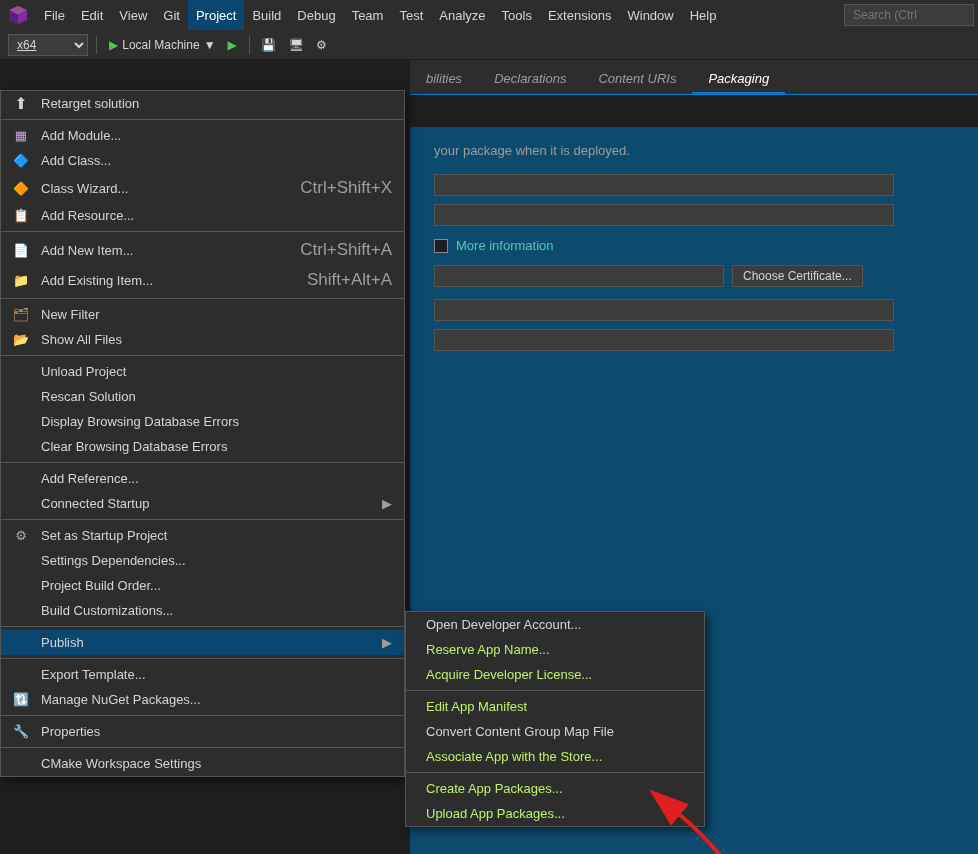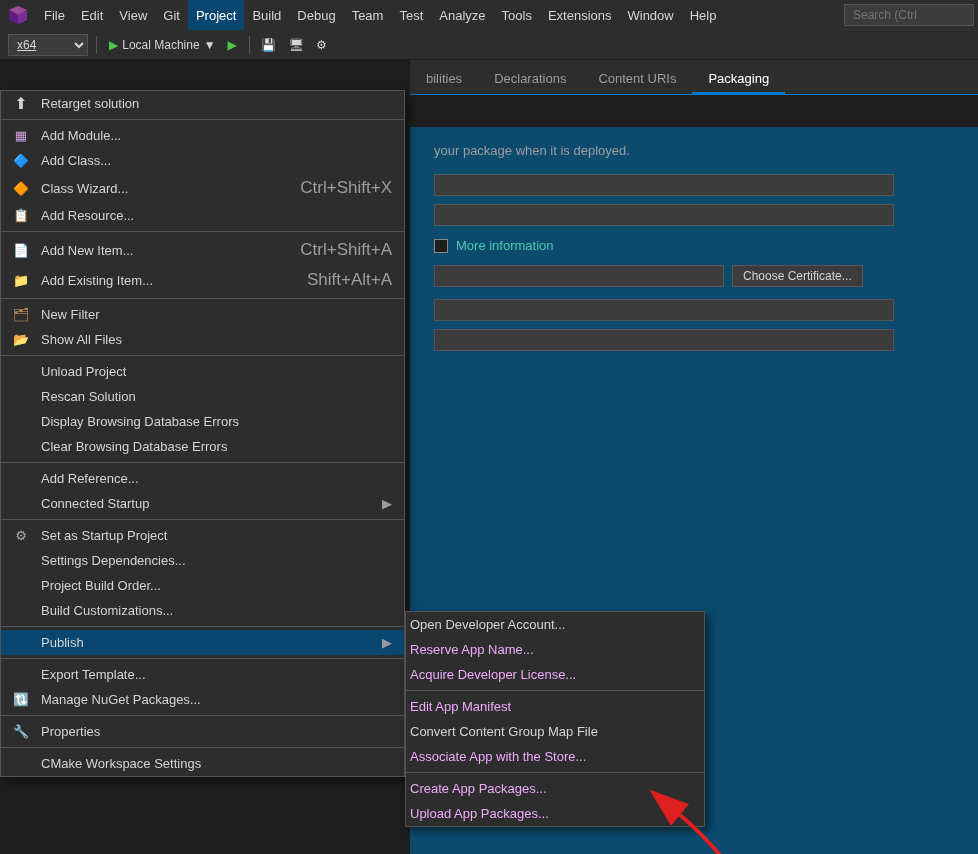--- a/index.html
+++ b/index.html
@@ -112,20 +112,21 @@
       height: 35px;
       align-items: flex-end;
     }
     .tab {
       padding: 6px 16px;
       color: #9d9d9d;
       cursor: pointer;
       font-size: 13px;
       border-bottom: 2px solid transparent;
       white-space: nowrap;
+      font-style: italic;
     }
     .tab.active {
       color: #ffffff;
       border-bottom: 2px solid #007acc;
     }
 
     
     .content-area {
       background: #0c4a6e;
       padding: 16px 24px;
@@ -240,27 +241,27 @@
       left: 405px;
       width: 300px;
       background: #2d2d2d;
       border: 1px solid #555;
       z-index: 300;
       box-shadow: 4px 4px 8px rgba(0,0,0,0.5);
     }
     .submenu-item {
       display: flex;
       align-items: center;
-      padding: 5px 4px;
+      padding: 5px 20px;
       cursor: pointer;
       color: #d4d4d4;
       font-size: 13px;
       min-height: 24px;
     }
-    .submenu-item.disabled { color: #f0abfc; cursor: default; }
+    .submenu-item.disabled { color: #bef264; cursor: default; }
 
     
     .arrow-annotation {
       position: absolute;
       z-index: 400;
       pointer-events: none;
     }
 
     
     .right-panel {

